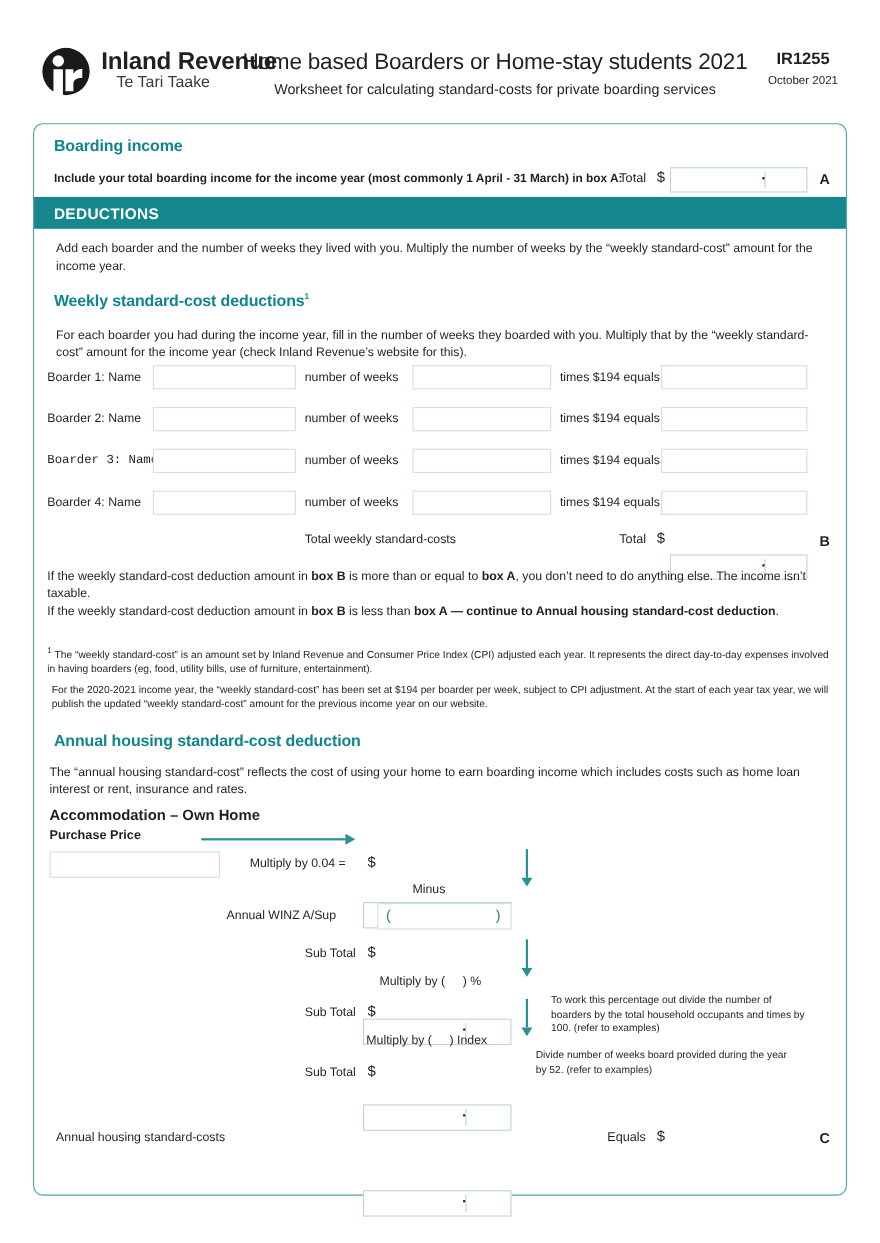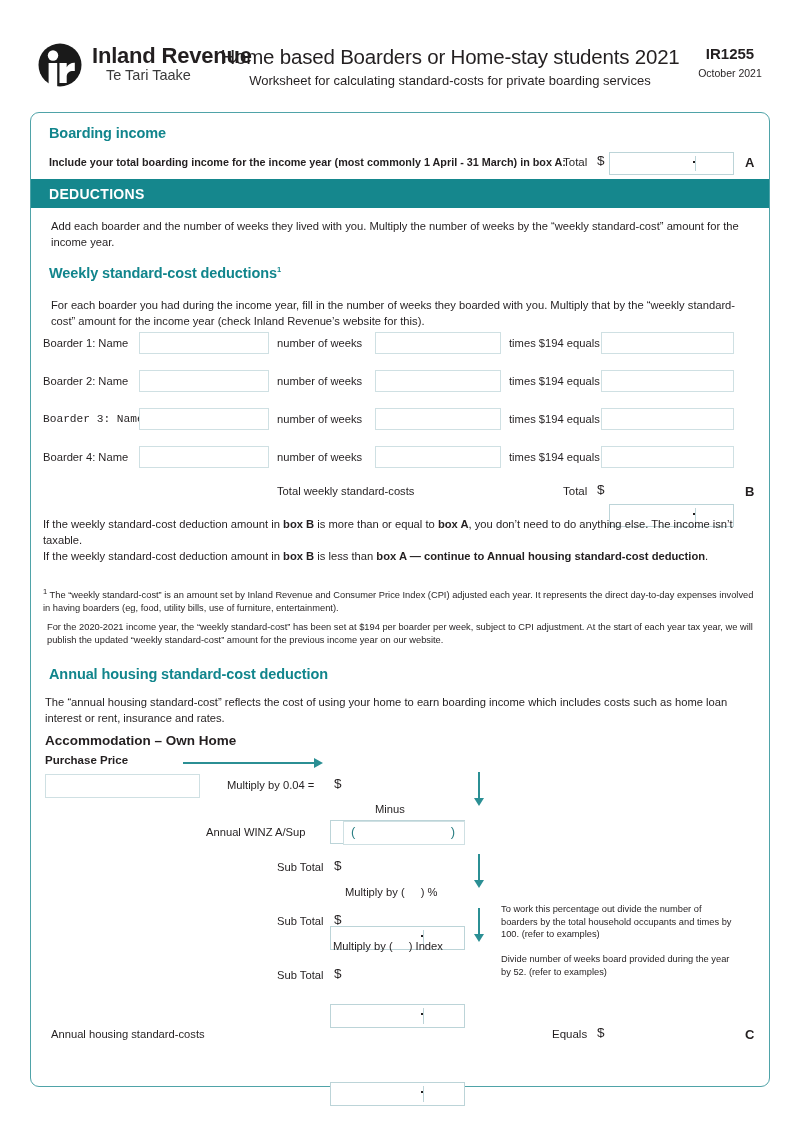--- a/index.html
+++ b/index.html
@@ -262,21 +262,21 @@
   </div>
 
   <div class="abs lbl" style="left:246px; top:856px;">Sub Total</div>
   <div class="abs dollar" style="left:303px; top:853px;">$</div>
   <div class="abs money" style="left:299px; top:851px; width:135px; height:24px;">
     <div class="dot"></div>
       <div class="dotmark"></div>
   </div>
 
   <div class="abs note" style="left:470px; top:790px; width:235px;">To work this percentage out divide the number of boarders by the total household occupants and times by 100. (refer to examples)</div>
-  <div class="abs note" style="left:470px; top:840px; width:235px;">Divide number of weeks board provided during the year by 52. (refer to examples)</div>
+  <div class="abs note" style="left:456px; top:840px; width:235px;">Divide number of weeks board provided during the year by 52. (refer to examples)</div>
 
   <div class="abs lbl" style="left:20px; top:915px;">Annual housing standard-costs</div>
   <div class="abs lbl-total" style="left:521px; top:915px;">Equals</div>
   <div class="abs dollar" style="left:566px; top:912px;">$</div>
 
   <div class="abs boxletter" style="left:714px; top:914px;">C</div>
 
 </div>
 
 </body></html>

